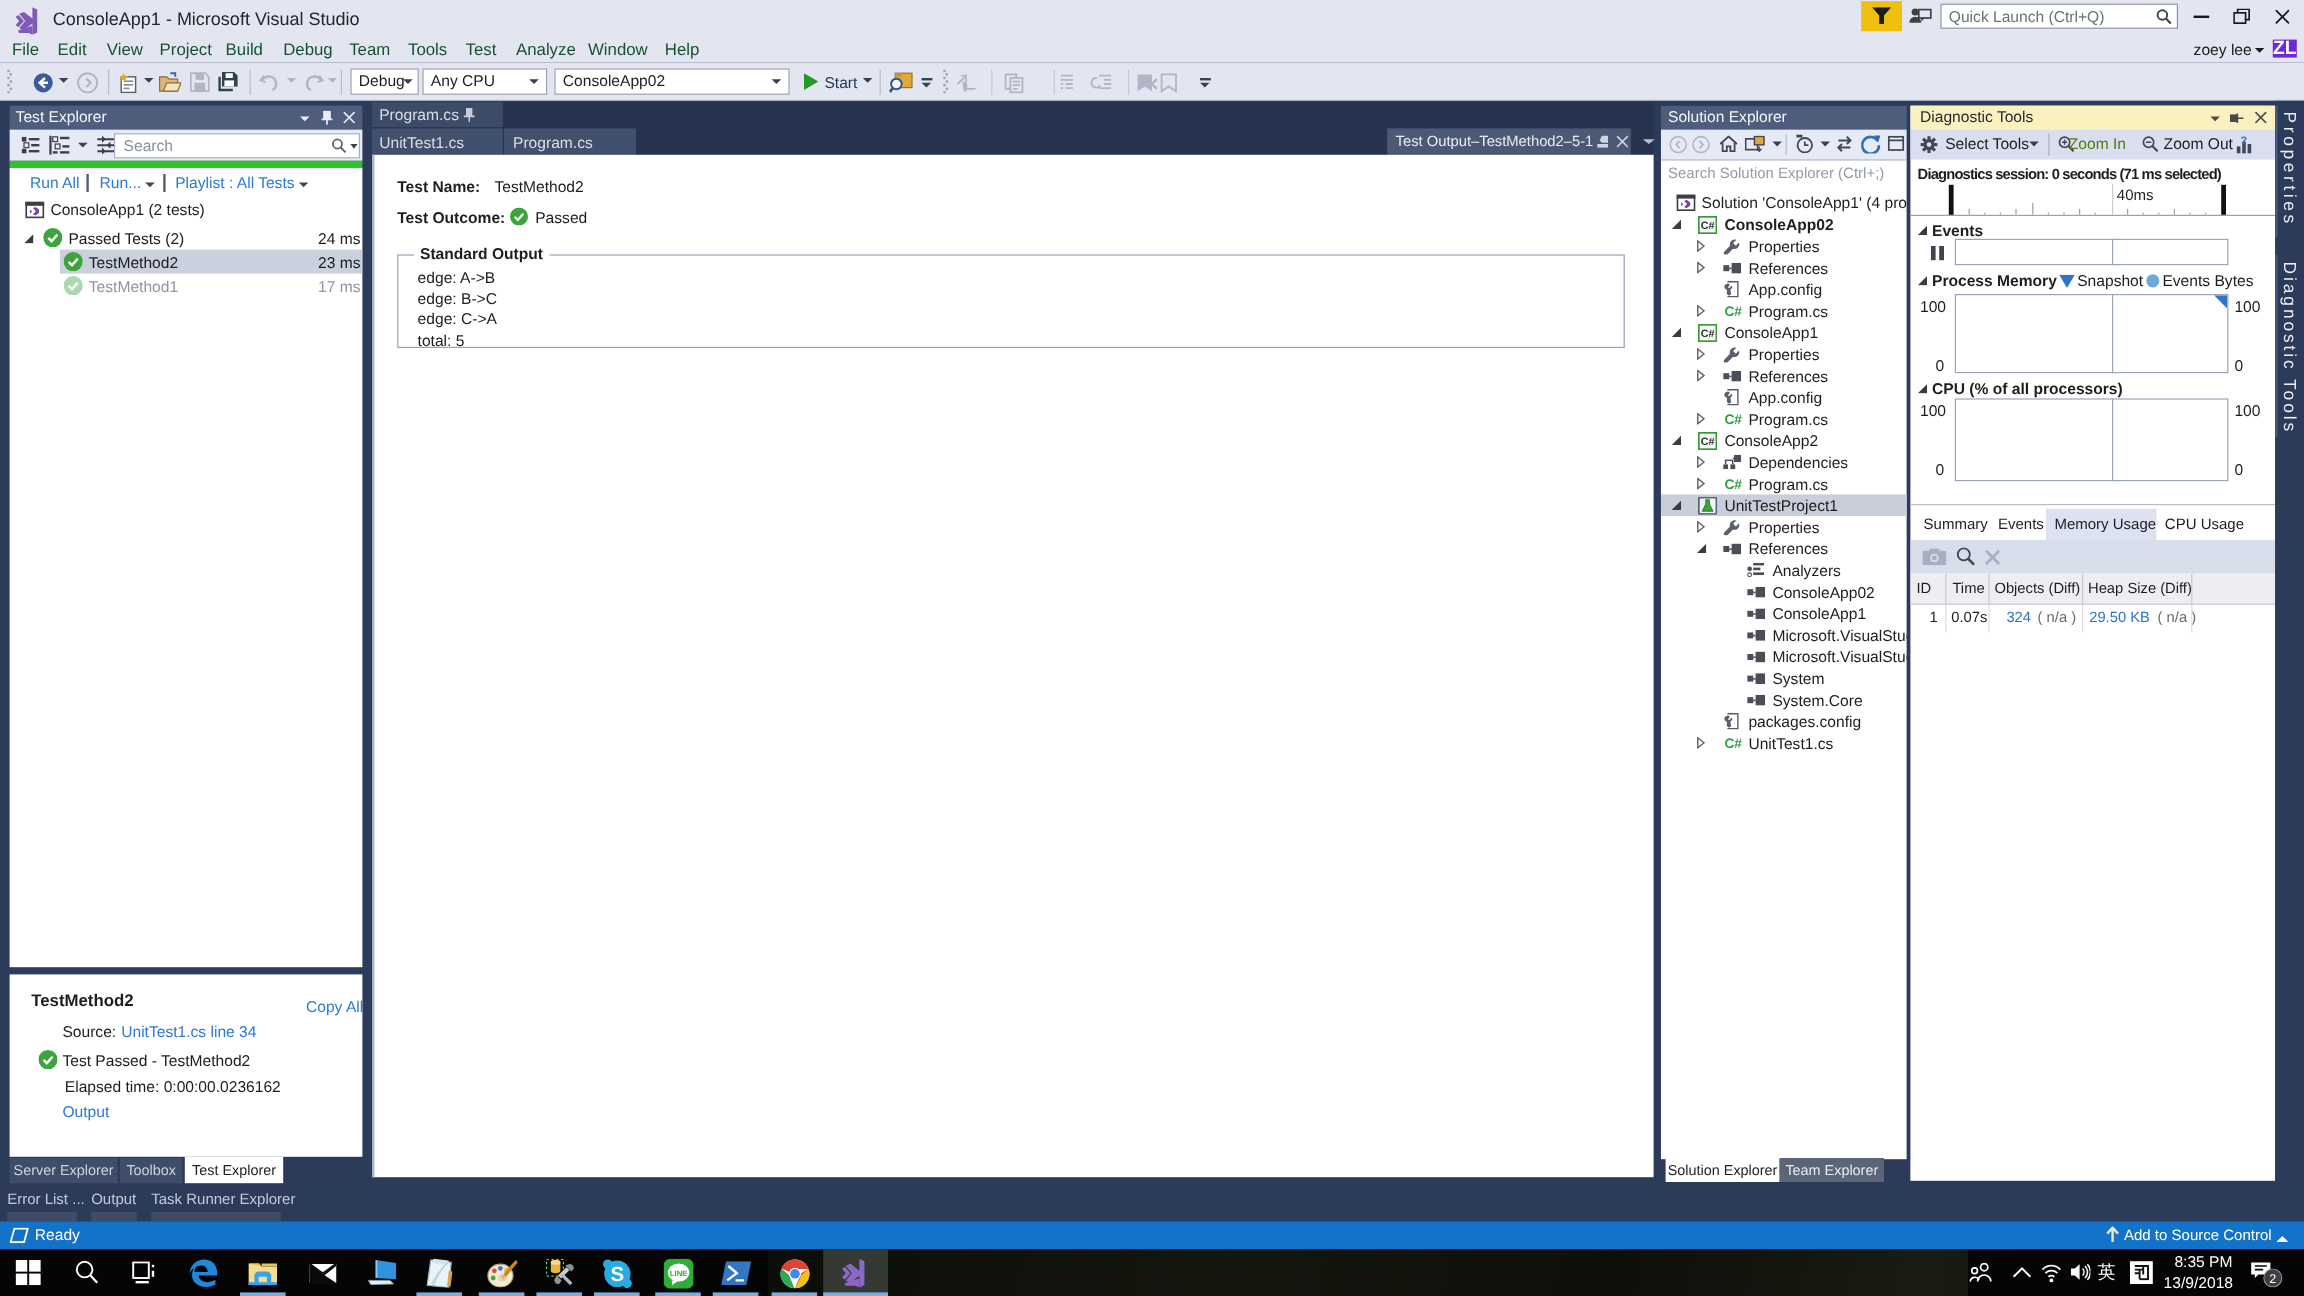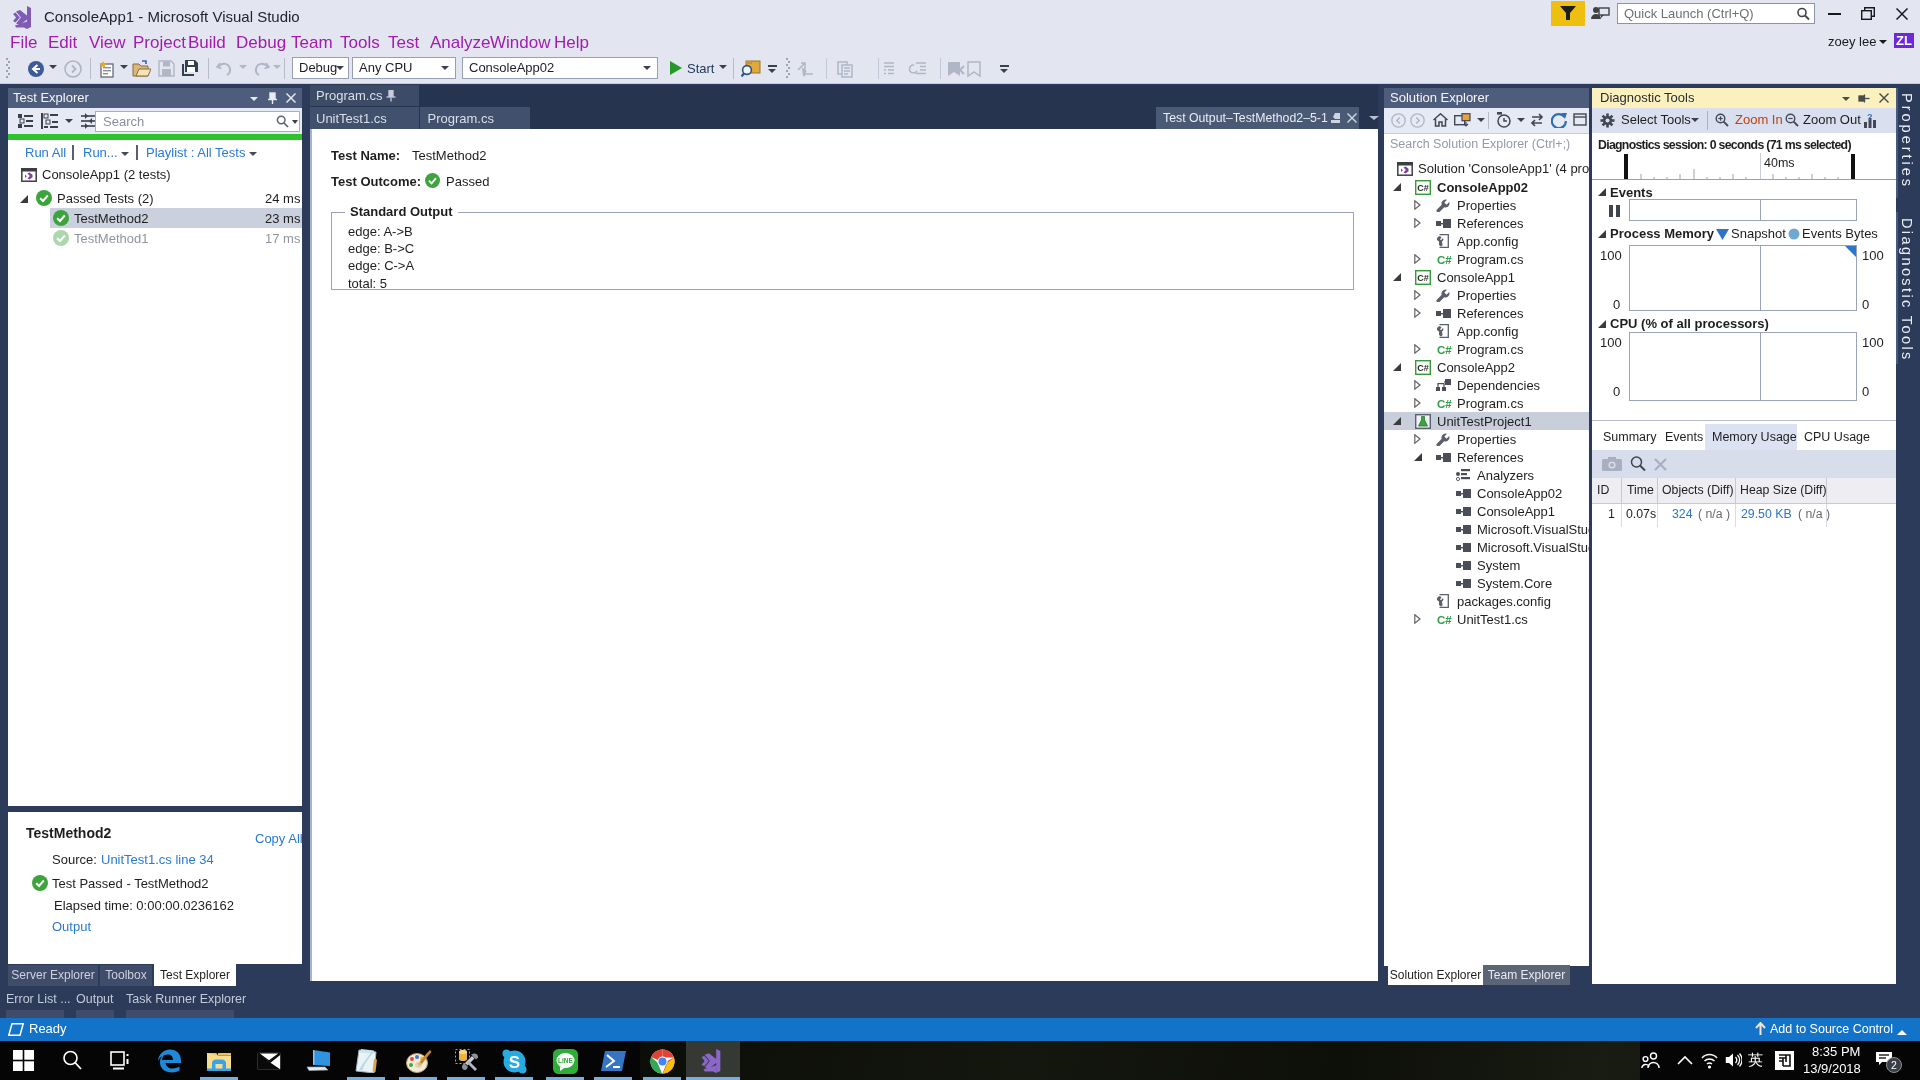--- a/index.html
+++ b/index.html
@@ -6,21 +6,21 @@
   html,body { width:1920px; height:1080px; overflow:hidden; }
   body { font-family:"Liberation Sans", sans-serif; font-size:13px; color:#1e1e1e; position:relative; background:#2c3b5a; }
   .abs { position:absolute; }
   svg { display:block; }
   .lbl { white-space:nowrap; }
 
   
   #titlebar { left:0; top:0; width:1920px; height:30px; background:#e3e6f0; }
   #menubar { left:0; top:30px; width:1920px; height:22px; background:#e3e6f0; }
   #toolbar { left:0; top:52px; width:1920px; height:32px; background:#e3e6f0; }
-  .menuitem { position:absolute; top:3px; font-size:17px; color:#a21caf; }
+  .menuitem { position:absolute; top:3px; font-size:14px; color:#14532d; }
 
   
   .panelhead { position:absolute; height:20px; background:#4e5d7b; color:#f4f6fb; font-size:13px; line-height:20px; }
   .ptoolbar { position:absolute; background:#e6eaf4; }
   .white { background:#fff; }
   .link { color:#2a7ad4; }
   .combo { position:absolute; background:#fff; border:1px solid #989fb5; font-size:13px; color:#1e1e1e; }
   .caret { width:0; height:0; border-left:4px solid transparent; border-right:4px solid transparent; border-top:4px solid #39404e; position:absolute; }
   .vsep { position:absolute; width:1px; background:#b7bccd; }
 
@@ -80,21 +80,21 @@
   <span class="menuitem" style="left:188px;">Build</span>
   <span class="menuitem" style="left:236px;">Debug</span>
   <span class="menuitem" style="left:291px;">Team</span>
   <span class="menuitem" style="left:340px;">Tools</span>
   <span class="menuitem" style="left:388px;">Test</span>
   <span class="menuitem" style="left:430px;">Analyze</span>
   <span class="menuitem" style="left:490px;">Window</span>
   <span class="menuitem" style="left:554px;">Help</span>
   <span class="abs lbl" style="left:1828px;top:4px;font-size:13px;color:#1b1b1b;">zoey lee</span>
   <div class="caret" style="left:1879px;top:10px;border-top-color:#1b1b1b;"></div>
-  <div class="abs" style="left:1894px;top:3px;width:20px;height:15px;background:#6d28d9;color:#fff;font-size:13px;font-weight:bold;text-align:center;line-height:15px;">ZL</div>
+  <div class="abs" style="left:1894px;top:3px;width:20px;height:15px;background:#6d28d9;color:#fff;font-size:16px;font-weight:bold;text-align:center;line-height:15px;">ZL</div>
 </div>
 
 <div id="toolbar" class="abs" style="border-bottom:1px solid #c6ccdd;">
   
   <svg class="abs" style="left:6px;top:6px;" width="4" height="20" viewBox="0 0 4 20">
     <g fill="#9ba3b7">
         <rect y="0" width="2" height="2"></rect>
         <rect x="2" y="3" width="2" height="2"></rect>
         <rect y="6" width="2" height="2"></rect>
         <rect x="2" y="9" width="2" height="2"></rect>
@@ -670,21 +670,21 @@
     </svg>
     <span class="abs lbl" style="left:29px;top:4px;color:#1e1e1e;">Select Tools</span>
     <div class="caret" style="left:99px;top:10px;"></div>
     <div class="vsep" style="left:115px;top:3px;height:19px;background:#aab1c6;"></div>
     <svg class="abs" style="left:123px;top:5px;" width="14" height="14" viewBox="0 0 14 14">
       <circle cx="5.5" cy="5.5" r="4.3" fill="none" stroke="#424754" stroke-width="1.4"></circle>
         <line x1="8.6" y1="8.6" x2="13" y2="13" stroke="#424754" stroke-width="1.8"></line>
       <line x1="3.3" y1="5.5" x2="7.7" y2="5.5" stroke="#424754" stroke-width="1.2"></line>
         <line x1="5.5" y1="3.3" x2="5.5" y2="7.7" stroke="#424754" stroke-width="1.2"></line>
     </svg>
-    <span class="abs lbl" style="left:143px;top:4px;color:#c2410c;">Zoom In</span>
+    <span class="abs lbl" style="left:132px;top:4px;color:#4d7c0f;">Zoom In</span>
     <svg class="abs" style="left:193px;top:5px;" width="14" height="14" viewBox="0 0 14 14">
       <circle cx="5.5" cy="5.5" r="4.3" fill="none" stroke="#424754" stroke-width="1.4"></circle>
         <line x1="8.6" y1="8.6" x2="13" y2="13" stroke="#424754" stroke-width="1.8"></line>
       <line x1="3.3" y1="5.5" x2="7.7" y2="5.5" stroke="#424754" stroke-width="1.2"></line>
     </svg>
     <span class="abs lbl" style="left:211px;top:4px;color:#1e1e1e;">Zoom Out</span>
     <svg class="abs" style="left:271px;top:4px;" width="15" height="16" viewBox="0 0 15 16">
       <g fill="#424754">
           <rect x="1" y="10" width="3" height="6"></rect>
           <rect x="5.5" y="6" width="3" height="10"></rect>

